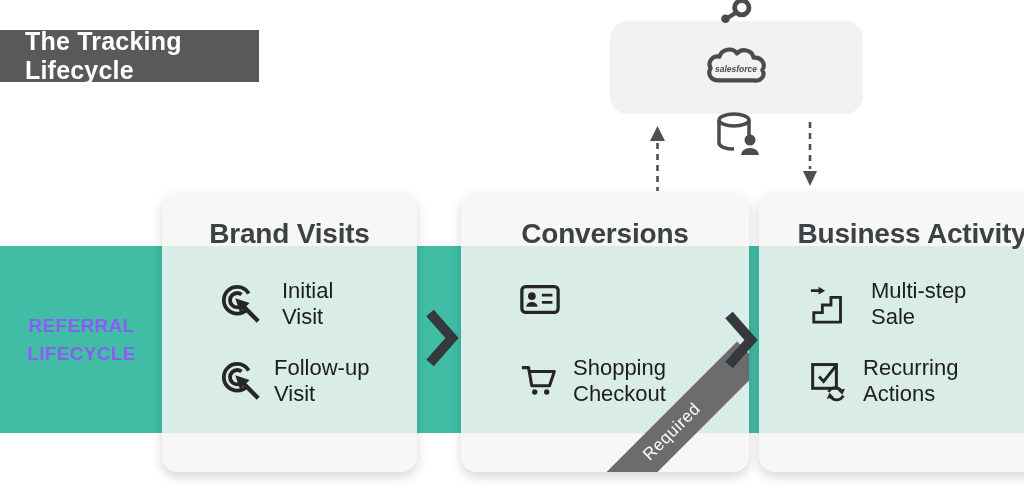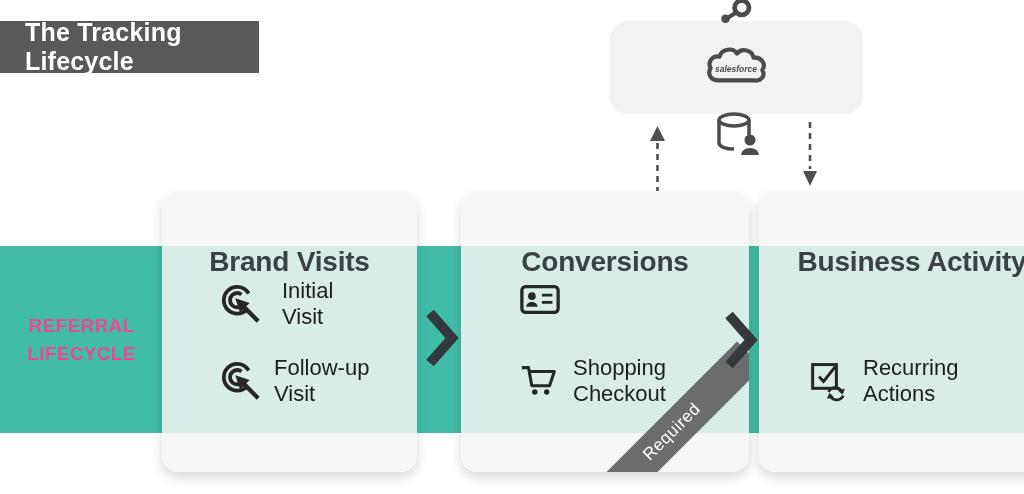--- a/index.html
+++ b/index.html
@@ -1,46 +1,46 @@
 <!DOCTYPE html>
 <html style="--teal: #41bda6; --mint: #d9ece8; --banner_bg: #595959; --banner_text: #ffffff; --integration_bg: #f2f2f1; --ribbon_bg: #6c6c6c; --icon_dark: #262626; --integration_icon: #4b4b4b; --arrow: #4f4f4f; --chevron: #33393c;"><head>
 <meta charset="utf-8">
 <style>
   html,body{margin:0;padding:0;background:#ffffff;}
   .canvas{position:relative;width:1024px;height:494px;background:#fff;overflow:hidden;
           font-family:"Liberation Sans",sans-serif;}
 
   
-  .banner{position:absolute;left:0;top:21px;width:259px;height:52px;background:var(--banner_bg);
+  .banner{position:absolute;left:0;top:30px;width:259px;height:52px;background:var(--banner_bg);
           display:flex;align-items:center;}
   .banner span{color:var(--banner_text);font-size:25px;font-weight:600;padding-left:25px;letter-spacing:.2px;}
 
   
   .band{position:absolute;left:0;top:246px;width:1024px;height:187px;background:var(--teal);}
   .referral{position:absolute;left:14px;top:312px;width:135px;text-align:center;
-            font-size:19px;font-weight:700;line-height:1.45;color:#ec4899;
+            font-size:19px;font-weight:700;line-height:1.45;color:#8b5cf6;
             white-space:pre-line;letter-spacing:.3px;}
 
   
   .intbox{position:absolute;left:610px;top:21px;width:253px;height:93px;border-radius:18px;
           background:var(--integration_bg);display:flex;align-items:center;justify-content:center;gap:20px;flex-direction:column;}
   .intbox svg{display:block;}
 
   
   .varrow{position:absolute;}
 
   
   .card{position:absolute;top:192px;height:280px;border-radius:16px;overflow:hidden;
         background:linear-gradient(to bottom,#f7f7f6 0,#f7f7f6 54px,var(--mint) 54px,var(--mint) 241px,#f7f7f6 241px,#f7f7f6 100%);
         box-shadow:0 5px 12px rgba(0,0,0,.16);}
   .card1{left:162px;width:255px;}
   .card2{left:461px;width:288px;}
   .card3{left:759px;width:306px;}
   .card-title{position:absolute;top:26px;left:0;width:100%;text-align:center;
-              font-size:28px;font-weight:700;color:#3b4144;letter-spacing:-.2px;margin-top:28px;}
+              font-size:28px;font-weight:700;color:#3b4144;letter-spacing:-.2px;}
   .item{position:absolute;display:flex;align-items:center;gap:12px;}
   .item-r1{top:86px;gap:20px;}
   .item-r2{top:163px;}
   .item-left{left:58px;}
   .item-left3{left:50px;}
   .item .label{font-size:22px;color:#1d1d1d;line-height:1.18;white-space:pre-line;}
   .item svg{flex:0 0 auto;display:block;}
 
   
   .chev{position:absolute;}
@@ -166,20 +166,31 @@
       <span>Required</span>
     </div>
   </div>
 
   <svg class="chev" style="left:725px;top:311px" width="34" height="58">
     <polyline points="4,4 26,29 4,54" fill="none" stroke="#33393c" stroke-width="10"></polyline>
   </svg>
 
   <div class="card card3">
     <div class="card-title">Business Activity</div>
+    <div class="item item-r1 item-left3">
+      <span>
+        <svg width="42" height="42" viewBox="0 0 44 44">
+          <line x1="2" y1="8" x2="11" y2="8" stroke="#262626" stroke-width="3"></line>
+          <polygon points="17,8 10,4 10,12" fill="#262626"></polygon>
+          <path d="M5 41 H33 V15 H23 V23 H14 V31 H5 Z" fill="none" stroke="#262626" stroke-width="3" stroke-linejoin="miter"></path>
+        </svg>
+      </span>
+      <span class="label">Multi-step
+Sale</span>
+    </div>
     <div class="item item-r2 item-left3">
       <span>
         <svg width="42" height="42" viewBox="0 0 46 46">
           <rect x="4" y="5" width="26" height="26" fill="none" stroke="#262626" stroke-width="3.3"></rect>
           <polyline points="11,18 16,23.5 29,7" fill="none" stroke="#262626" stroke-width="3.3"></polyline>
           <path d="M21.5 35 a8 8 0 0 1 14 -1" fill="none" stroke="#262626" stroke-width="3"></path>
           <polygon points="36.5,38 31.5,33 39.5,31.5" fill="#262626"></polygon>
           <path d="M37.5 39 a8 8 0 0 1 -14 1" fill="none" stroke="#262626" stroke-width="3"></path>
           <polygon points="22.5,36 27.5,41 19.5,42.5" fill="#262626"></polygon>
         </svg>

